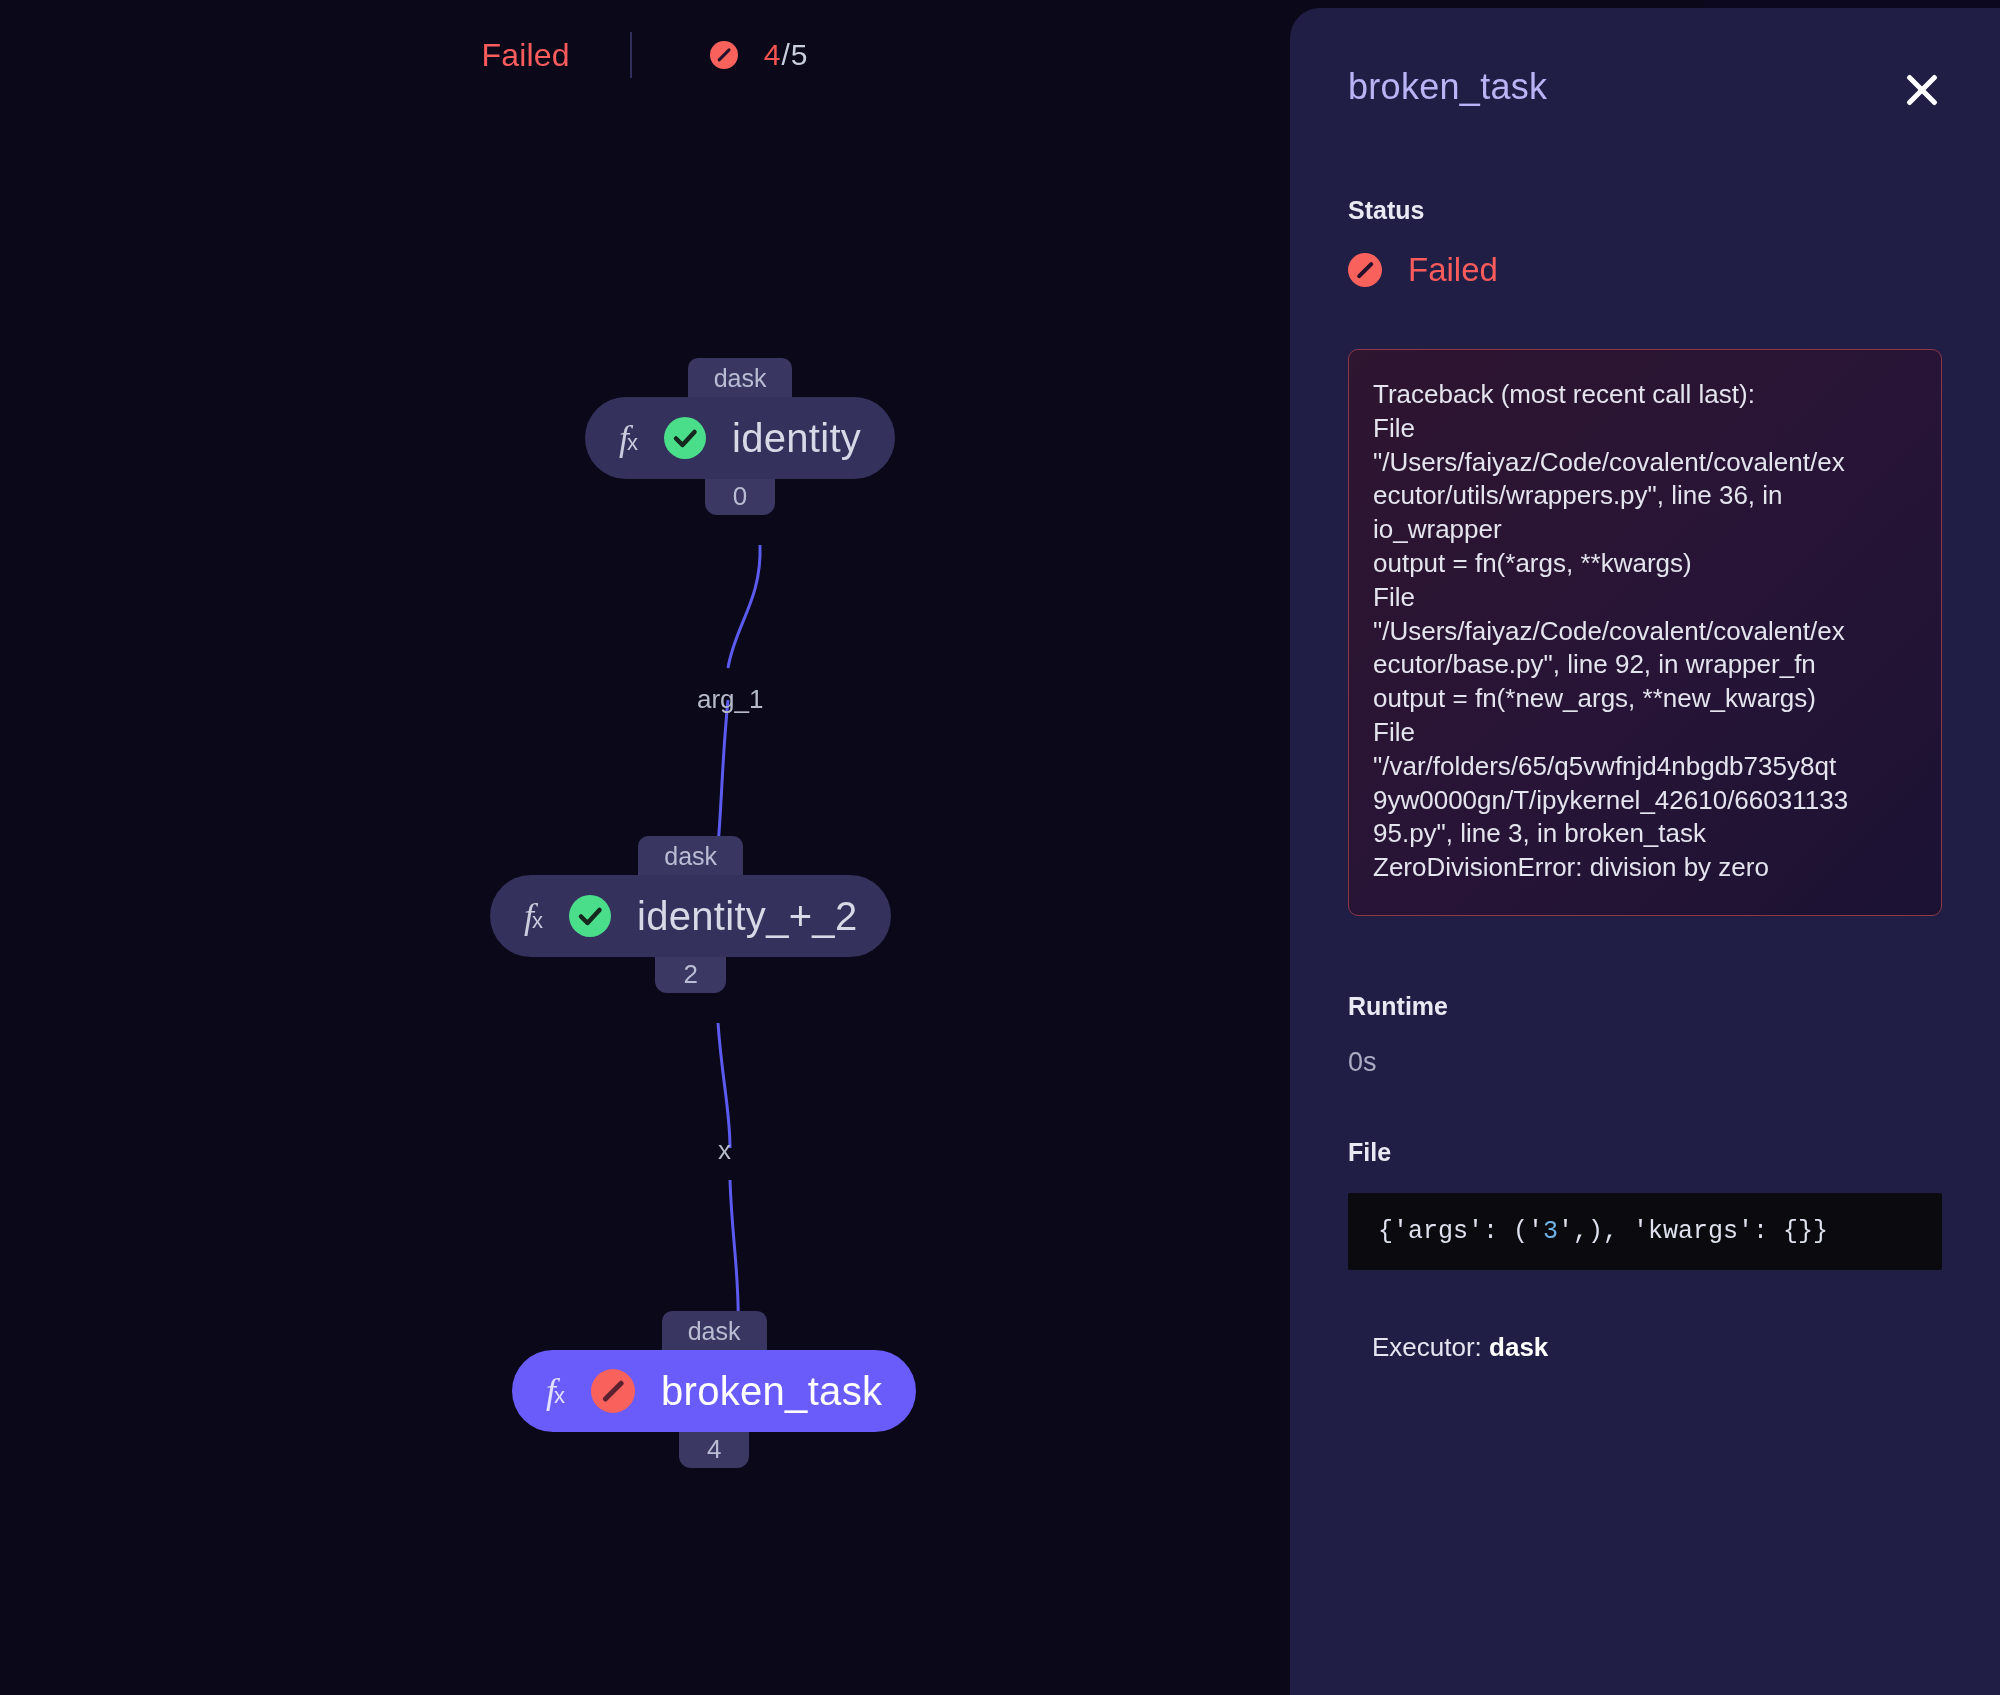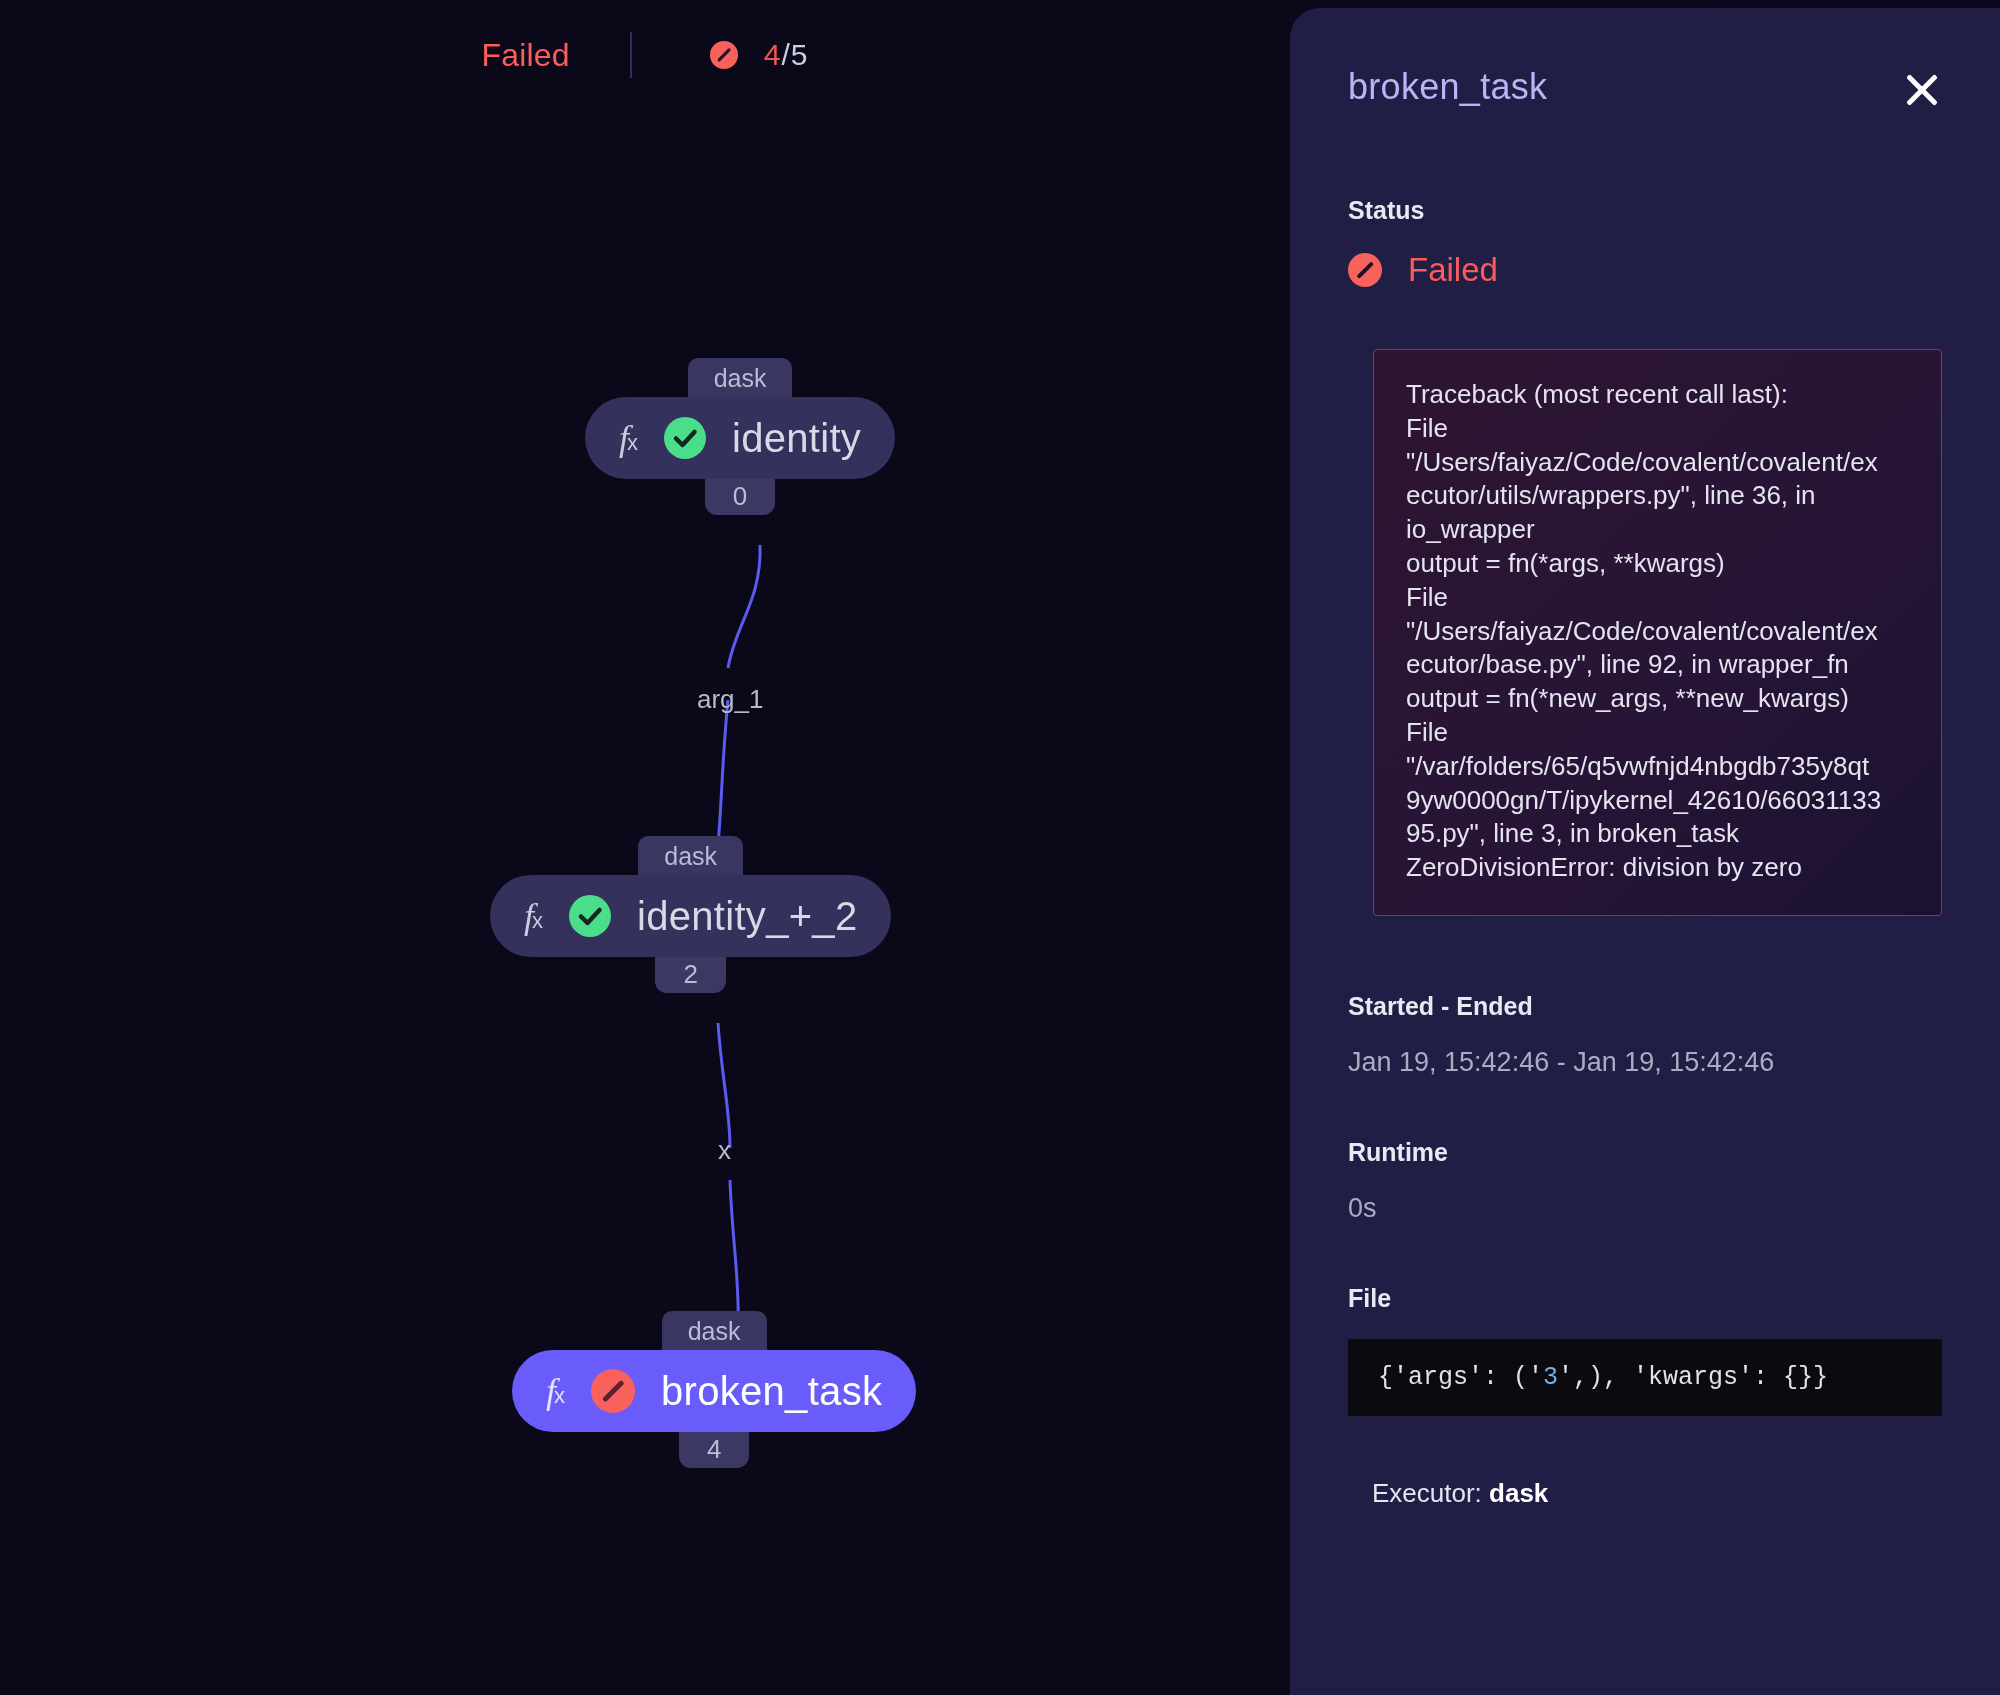--- a/index.html
+++ b/index.html
@@ -241,24 +241,23 @@
     margin-bottom: 60px;
   }
   .status-row .txt {
     color: #fb5b5b;
     font-size: 33px;
   }
 
   .traceback {
     border: 1.5px solid #8d3648;
     background: linear-gradient(135deg, #2e1530 0%, #271436 55%, #1b1233 100%);
-    border-radius: 4px;
-    padding: 28px 32px 30px 32px;
+    border-radius: 10px;
+    padding: 28px 32px 30px 24px;
     margin-bottom: 76px;
-    margin-left: 25px;
   }
   .traceback .line {
     color: #e4e4ee;
     font-size: 26px;
     line-height: 1.30;
     word-break: break-word;
     white-space: pre-wrap;
   }
 
   .meta-block { margin-bottom: 60px; }
@@ -390,24 +389,20 @@
       <div class="line">"/Users/faiyaz/Code/covalent/covalent/ex</div>
       <div class="line">ecutor/base.py", line 92, in wrapper_fn</div>
       <div class="line">output = fn(*new_args, **new_kwargs)</div>
       <div class="line">File</div>
       <div class="line">"/var/folders/65/q5vwfnjd4nbgdb735y8qt</div>
       <div class="line">9yw0000gn/T/ipykernel_42610/66031133</div>
       <div class="line">95.py", line 3, in broken_task</div>
       <div class="line">ZeroDivisionError: division by zero</div>
     </div>
 
-    <div class="meta-block">
-      <div class="field-label">Started - Ended</div>
-      <div class="meta-value">Jan 19, 15:42:46 - Jan 19, 15:42:46</div>
-    </div>
 
     <div class="meta-block">
       <div class="field-label">Runtime</div>
       <div class="meta-value">0s</div>
     </div>
 
     <div>
       <div class="field-label">File</div>
       <div class="code-box">
         <div class="code"><span>{'args': ('</span><span class="num">3</span><span>',), 'kwargs': {}}</span></div>

